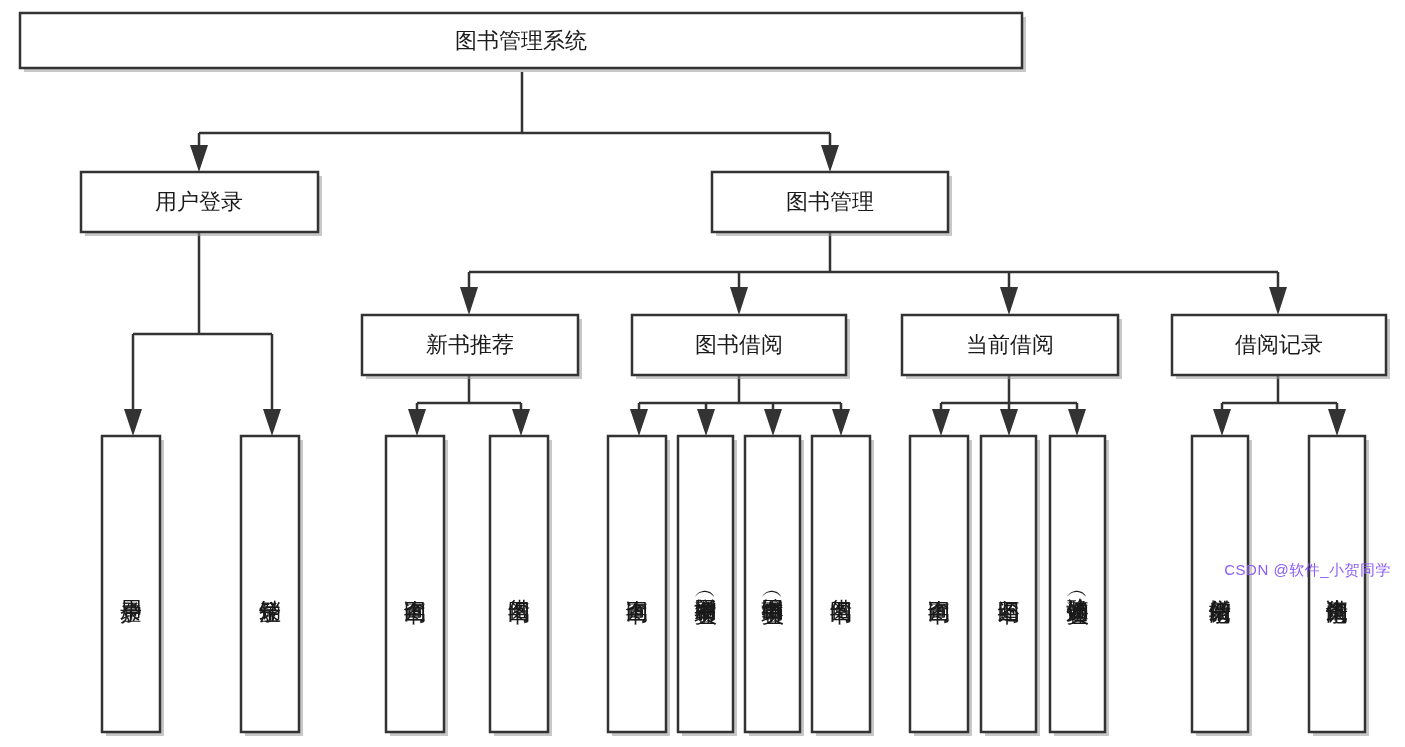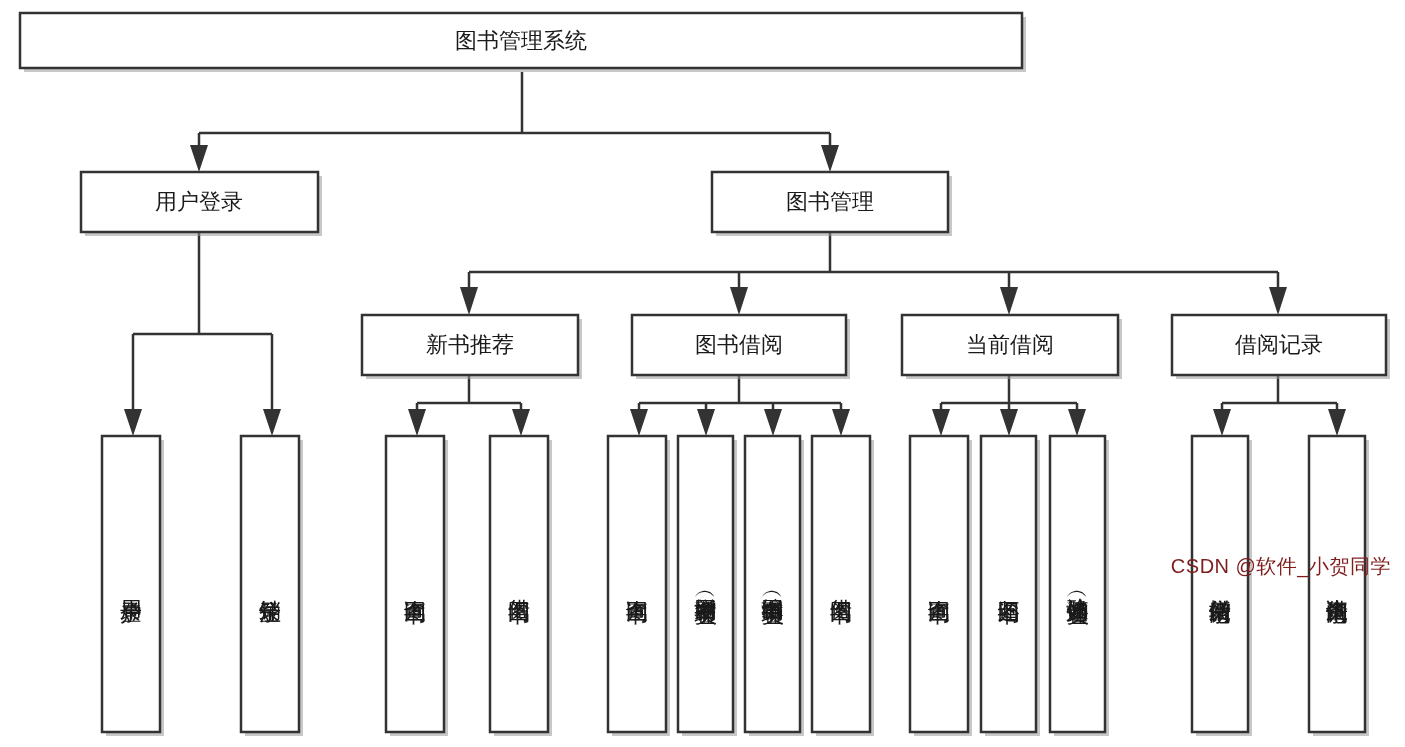--- a/index.html
+++ b/index.html
@@ -51,22 +51,22 @@
     fill: #1a1a1a;
     font-size: 22px;
     text-anchor: middle;
     dominant-baseline: middle;
   }
   .watermark {
     position: absolute;
     right: 14px;
     bottom: 6px;
     font-family: "Liberation Sans", "DejaVu Sans", sans-serif;
-    font-size: 20px;
-    color: #7f1d1d;
+    font-size: 15px;
+    color: #8b5cf6;
     letter-spacing: 0.5px;
     white-space: nowrap;
     user-select: none;
   }
   .vlabel-fo {
     overflow: visible;
   }
   .vlabel {
     width: 100%;
     height: 100%;

